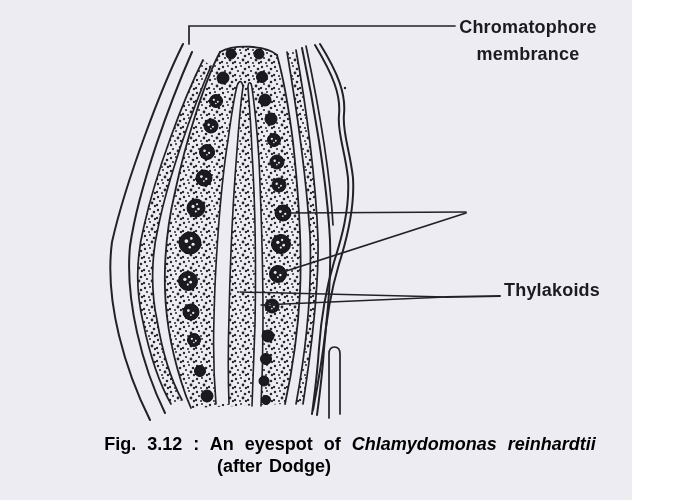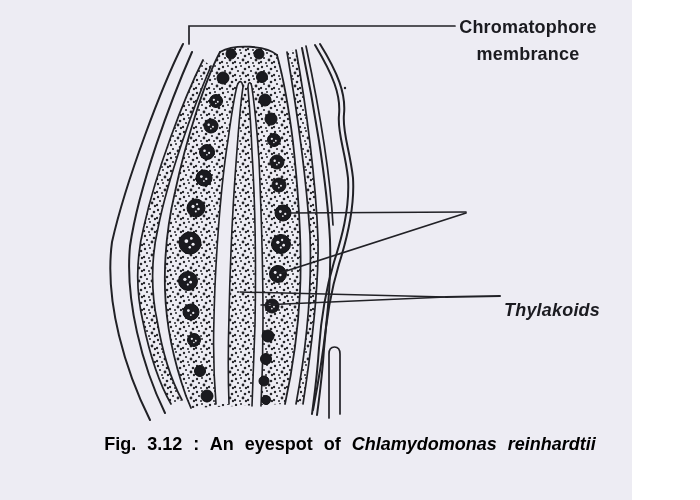--- a/index.html
+++ b/index.html
@@ -169,20 +169,21 @@
       <path d="M 466,213 L 280,273"></path>
       <path stroke-width="1.5" d="M 240,292 L 446,297"></path>
       <path stroke-width="1.5" d="M 261,305 L 446,297"></path>
       <path stroke-width="2" d="M 446,297 L 500,296"></path>
     </g>
   </svg>
 
   <div class="lbl wrap" style="left:455px;top:14px;width:146px;">Chromatophore membrance</div>
 
 
-  <div class="lbl" style="left:504px;top:300px;font-style:italic;">Thylakoids</div>
+  <div class="lbl" style="left:504px;top:280px;">Thylakoids</div>
 
   <div class="caption" style="left:0;top:434px;width:700px;">
     <span>Fig. 3.12 : An eyespot of</span>
     <span class="species">Chlamydomonas reinhardtii</span>
   </div>
+  <div class="caption" style="left:0;top:456px;width:548px;word-spacing:2px;">(after Dodge)</div>
 
 </div>
 
 </body></html>

